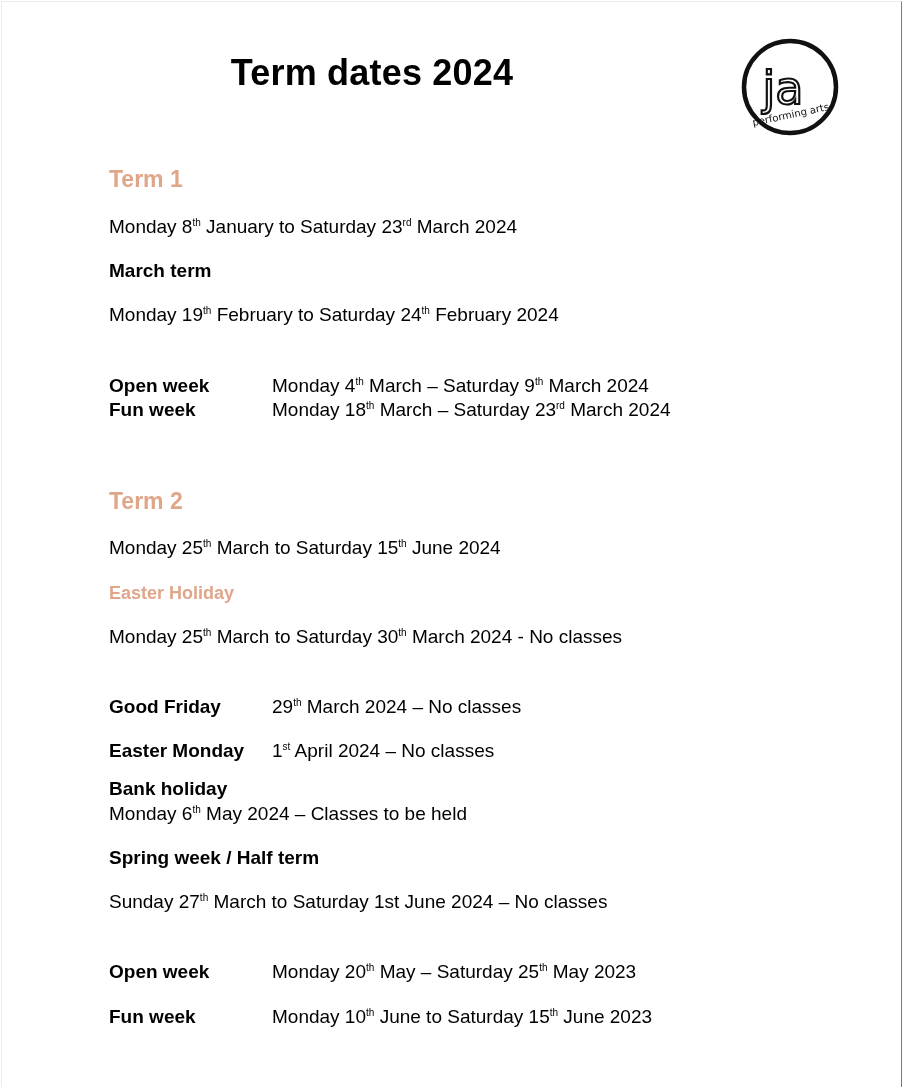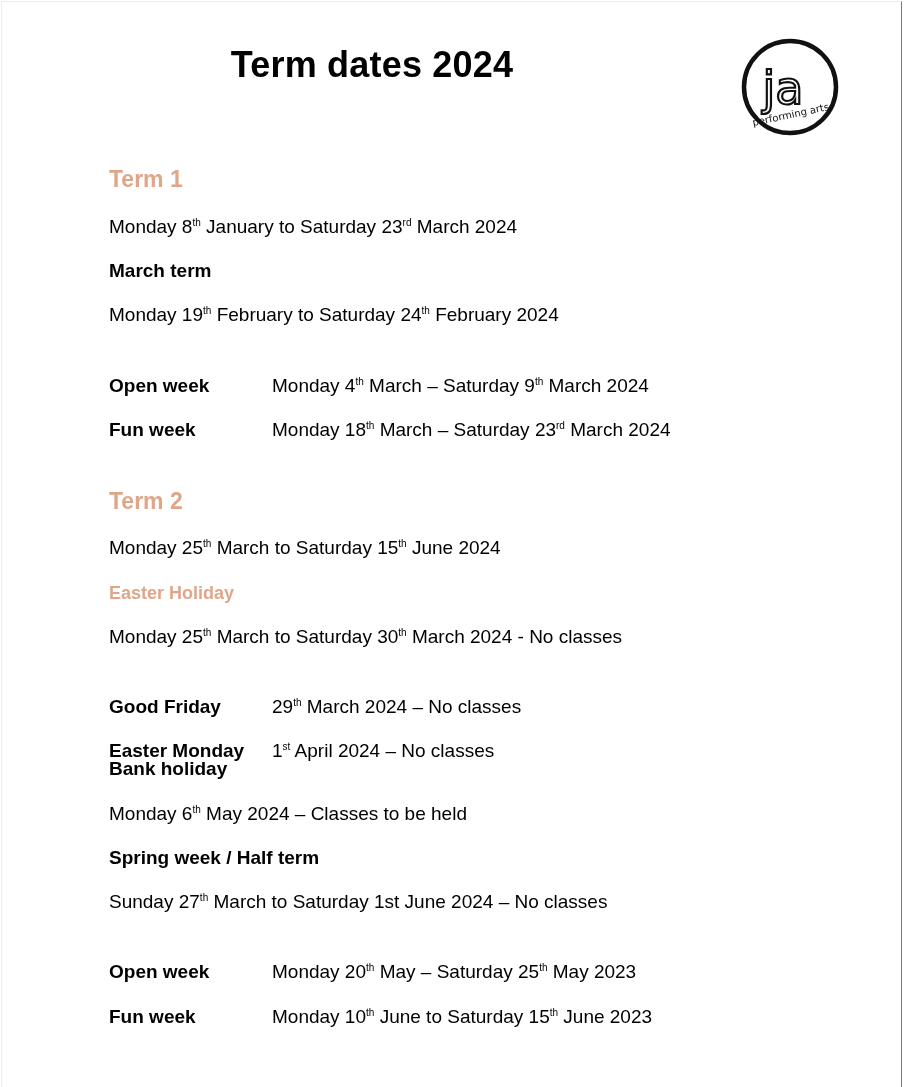--- a/index.html
+++ b/index.html
@@ -11,21 +11,21 @@
     position: relative;
   }
   .page {
     position: absolute; left: 1px; top: 1px; right: 2px; bottom: 0;
     background: #fff;
     border-left: 1px solid #ececec;
     border-top: 1px solid #ececec;
     border-right: 1px solid #7a7a7a;
   }
   .title {
-    position: absolute; left: 0; width: 744px; top: 44px;
+    position: absolute; left: 0; width: 744px; top: 52px;
     text-align: center; font-size: 36px; font-weight: bold; letter-spacing: 0.2px;
   }
   .logo { position: absolute; left: 739px; top: 38px; width: 102px; height: 98px; }
   .line {
     position: absolute; left: 109px; font-size: 19px; line-height: 24px; white-space: nowrap;
   }
   .line sup { font-size: 10px; vertical-align: 7px; line-height: 0; }
   .heading { color: #e0a68a; font-weight: bold; }
   .h-term { font-size: 23px; text-align: center; }
   .h-sub { font-size: 18px; }
@@ -56,21 +56,21 @@
 <div class="line bold" style="top:259px">March term</div>
 
 <div class="line" style="top:303px">
   <span>Monday 19</span><sup>th</sup><span> February to Saturday 24</span><sup>th</sup><span> February 2024</span>
 </div>
 
 <div class="line" style="top:348px">
   <span class="label lbl-wide">Open week</span><span>Monday 4</span><sup>th</sup><span> March – Saturday 9</span><sup>th</sup><span> March 2024</span>
 </div>
 
-<div class="line" style="top:392px">
+<div class="line" style="top:372px">
   <span class="label lbl-wide">Fun week</span><span>Monday 18</span><sup>th</sup><span> March – Saturday 23</span><sup>rd</sup><span> March 2024</span>
 </div>
 
 <div class="line heading h-term" style="top:489px">Term 2</div>
 
 <div class="line" style="top:536px">
   <span>Monday 25</span><sup>th</sup><span> March to Saturday 15</span><sup>th</sup><span> June 2024</span>
 </div>
 
 <div class="line heading h-sub" style="top:581px">Easter Holiday</div>
@@ -80,21 +80,21 @@
 </div>
 
 <div class="line" style="top:669px">
   <span class="label lbl-mid">Good Friday</span><span>29</span><sup>th</sup><span> March 2024 – No classes</span>
 </div>
 
 <div class="line" style="top:713px">
   <span class="label lbl-mid">Easter Monday</span><span>1</span><sup>st</sup><span> April 2024 – No classes</span>
 </div>
 
-<div class="line bold" style="top:757px">Bank holiday</div>
+<div class="line bold" style="top:777px">Bank holiday</div>
 
 <div class="line" style="top:802px">
   <span>Monday 6</span><sup>th</sup><span> May 2024 – Classes to be held</span>
 </div>
 
 <div class="line bold" style="top:846px">Spring week / Half term</div>
 
 <div class="line" style="top:890px">
   <span>Sunday 27</span><sup>th</sup><span> March to Saturday 1st June 2024 – No classes</span>
 </div>

